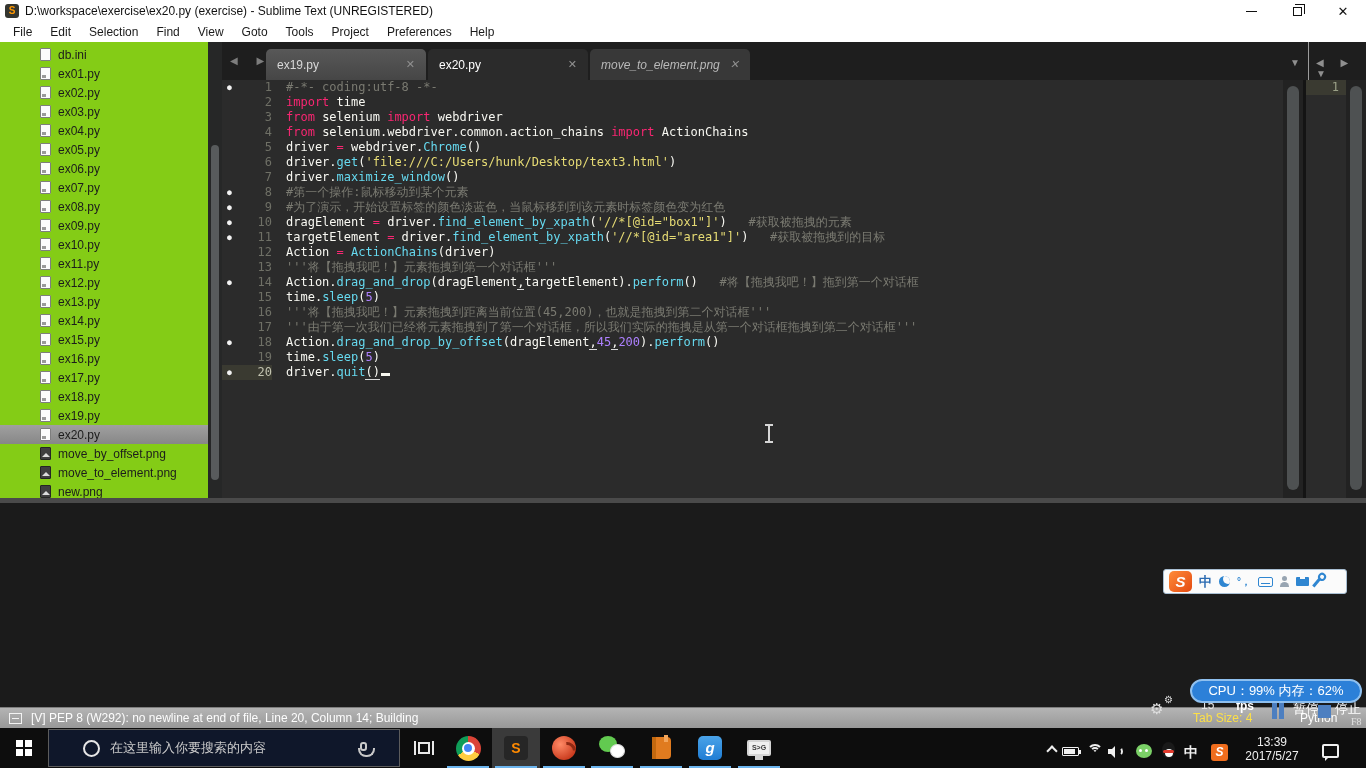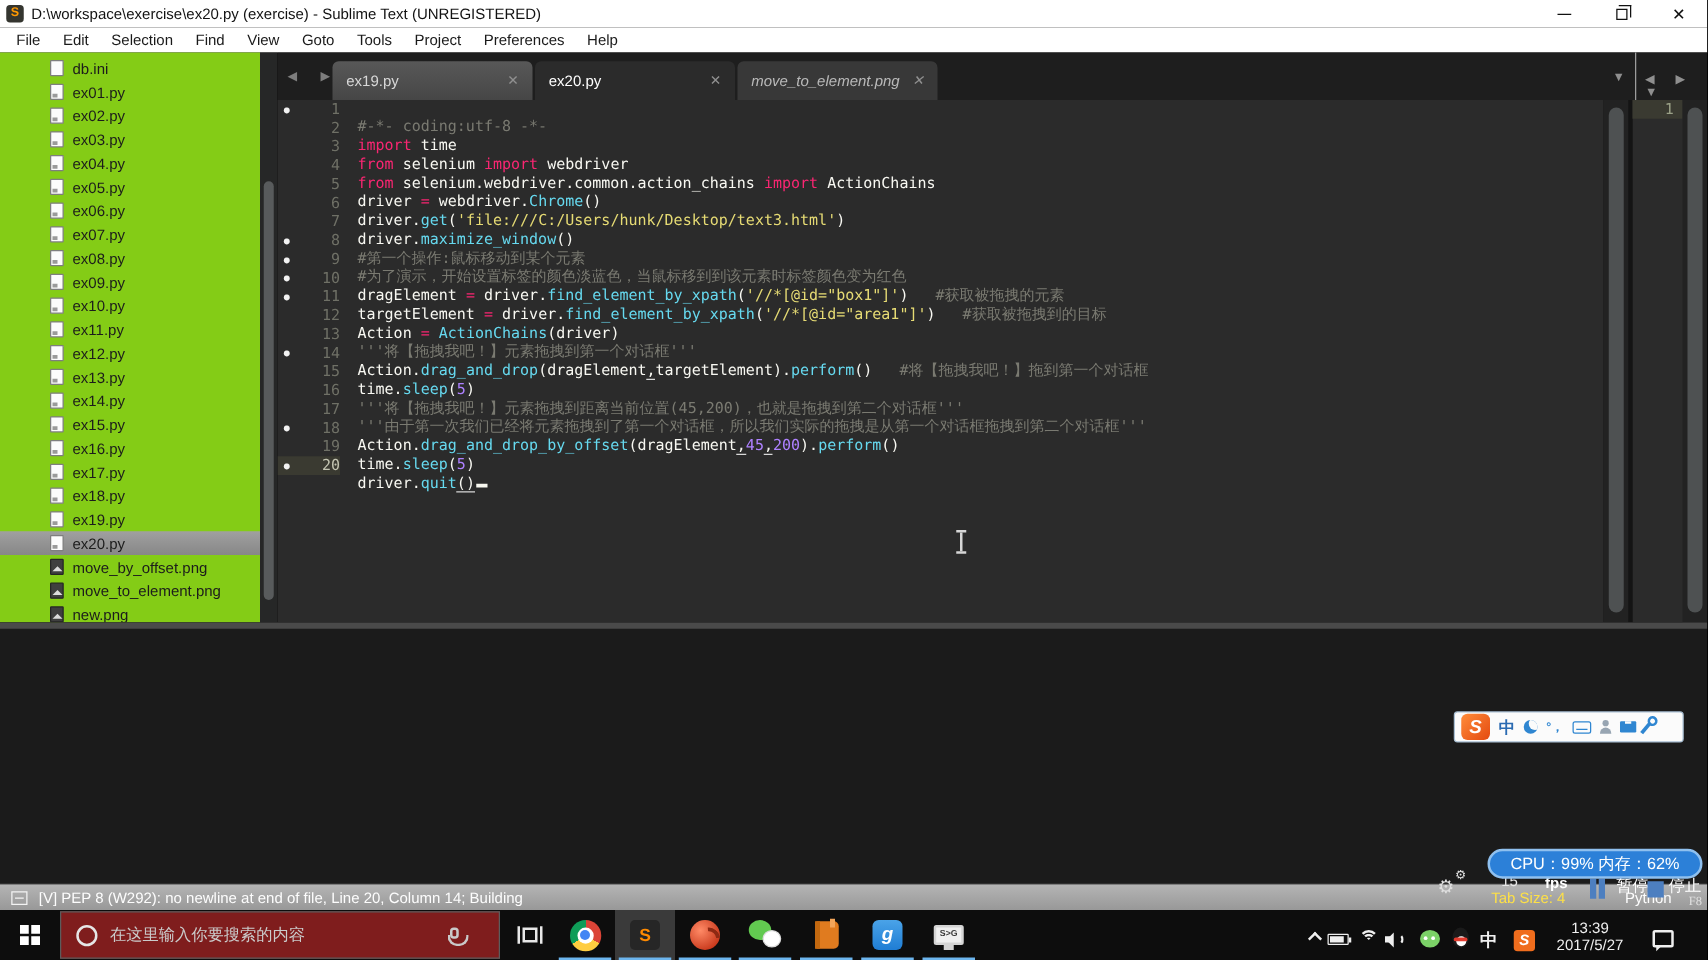--- a/index.html
+++ b/index.html
@@ -57,21 +57,21 @@
 
   
   .editor { position:absolute; left:222px; top:80px; width:1061px; height:418px; background:#2b2b2b;
             font-family:"DejaVu Sans Mono", monospace; font-size:12px; overflow:hidden; }
   .line { display:flex; height:15px; line-height:15px; }
   .gut { width:50px; flex:none; display:flex; }
   .dot { width:15px; text-align:center; color:#f2f2f2; font-size:8px; }
   .num { flex:1; text-align:right; color:#6f7066; }
   .line.cur .gut { background:#3a3a31; }
   .line.cur .num { color:#c2c3b0; }
-  .code { white-space:pre; padding-left:14px;margin-top:14px; }
+  .code { white-space:pre; padding-left:14px; }
   .c-txt { color:#f8f8f2; } .c-kw { color:#f92672; } .c-fn { color:#66d9ef; }
   .c-str { color:#e6db74; } .c-num { color:#ae81ff; } .c-com { color:#7a7a71; }
   .c-u { border-bottom:1px solid #d8d8d8; }
   .caret { display:inline-block; width:9px; height:3px; background:#f8f8f0; margin-left:1px; }
 
   .vscroll { position:absolute; top:80px; width:20px; height:418px; background:#222; }
   .vthumb { position:absolute; left:4px; top:6px; width:12px; height:404px; background:#4e5152; border-radius:6px; }
   .pane-div { position:absolute; left:1303px; top:80px; width:3px; height:418px; background:#141414; }
   .pane2 { position:absolute; left:1306px; top:80px; width:60px; height:418px; background:#2b2b2b; }
   .pane2-band { position:absolute; left:0; top:0; width:40px; height:15px; background:#3a3a31;
@@ -129,22 +129,22 @@
   .i-shirt::before { content:""; position:absolute; left:4px; top:0; width:5px; height:2px; background:#fbfbfb; }
   .i-wrench { width:3px; height:13px; background:#2f86d1; transform:rotate(40deg); position:relative; }
   .i-wrench::before { content:""; position:absolute; left:-2px; top:-4px; width:4px; height:4px;
                       border:2px solid #2f86d1; border-radius:50%; background:#fbfbfb; }
 
   
   .taskbar { position:absolute; left:0; top:728px; width:1366px; height:40px; background:#0d0d0d; }
   .start { position:absolute; left:0; top:0; width:48px; height:40px; display:flex; align-items:center; justify-content:center; }
   .win-logo { display:grid; grid-template-columns:7px 7px; grid-gap:2px; }
   .win-logo span { width:7px; height:7px; background:#fff; }
-  .searchbox { position:absolute; left:48px; top:729px; width:352px; height:38px; background:#7f1d1d;
-               border:1px solid #5c5c5c; display:flex; align-items:center; }
+  .searchbox { position:absolute; left:48px; top:729px; width:352px; height:38px; background:#0f172a;
+               border:1px solid #5c5c5c; display:flex; align-items:center;padding-left:22px; }
   .cortana { width:17px; height:17px; border:2px solid #e6e6e6; border-radius:50%; margin:0 10px 0 12px; flex:none;}
   .search-ph { font-size:13px; color:#cbcbcb; white-space:nowrap; }
   .mic { position:absolute; right:32px; top:12px; width:7px; height:9px; border:2px solid #c9c9c9; border-radius:3px; }
   .mic::after { content:""; position:absolute; left:-4px; top:4px; width:13px; height:7px;
                 border:2px solid #c9c9c9; border-top:none; border-radius:0 0 8px 8px; }
   .taskview { position:absolute; left:400px; top:728px; width:48px; height:40px;
               display:flex; align-items:center; justify-content:center; gap:2px; }
   .tv-side { width:2px; height:14px; background:#e8e8e8; }
   .tv-mid { width:12px; height:12px; border:2px solid #e8e8e8; }
 

